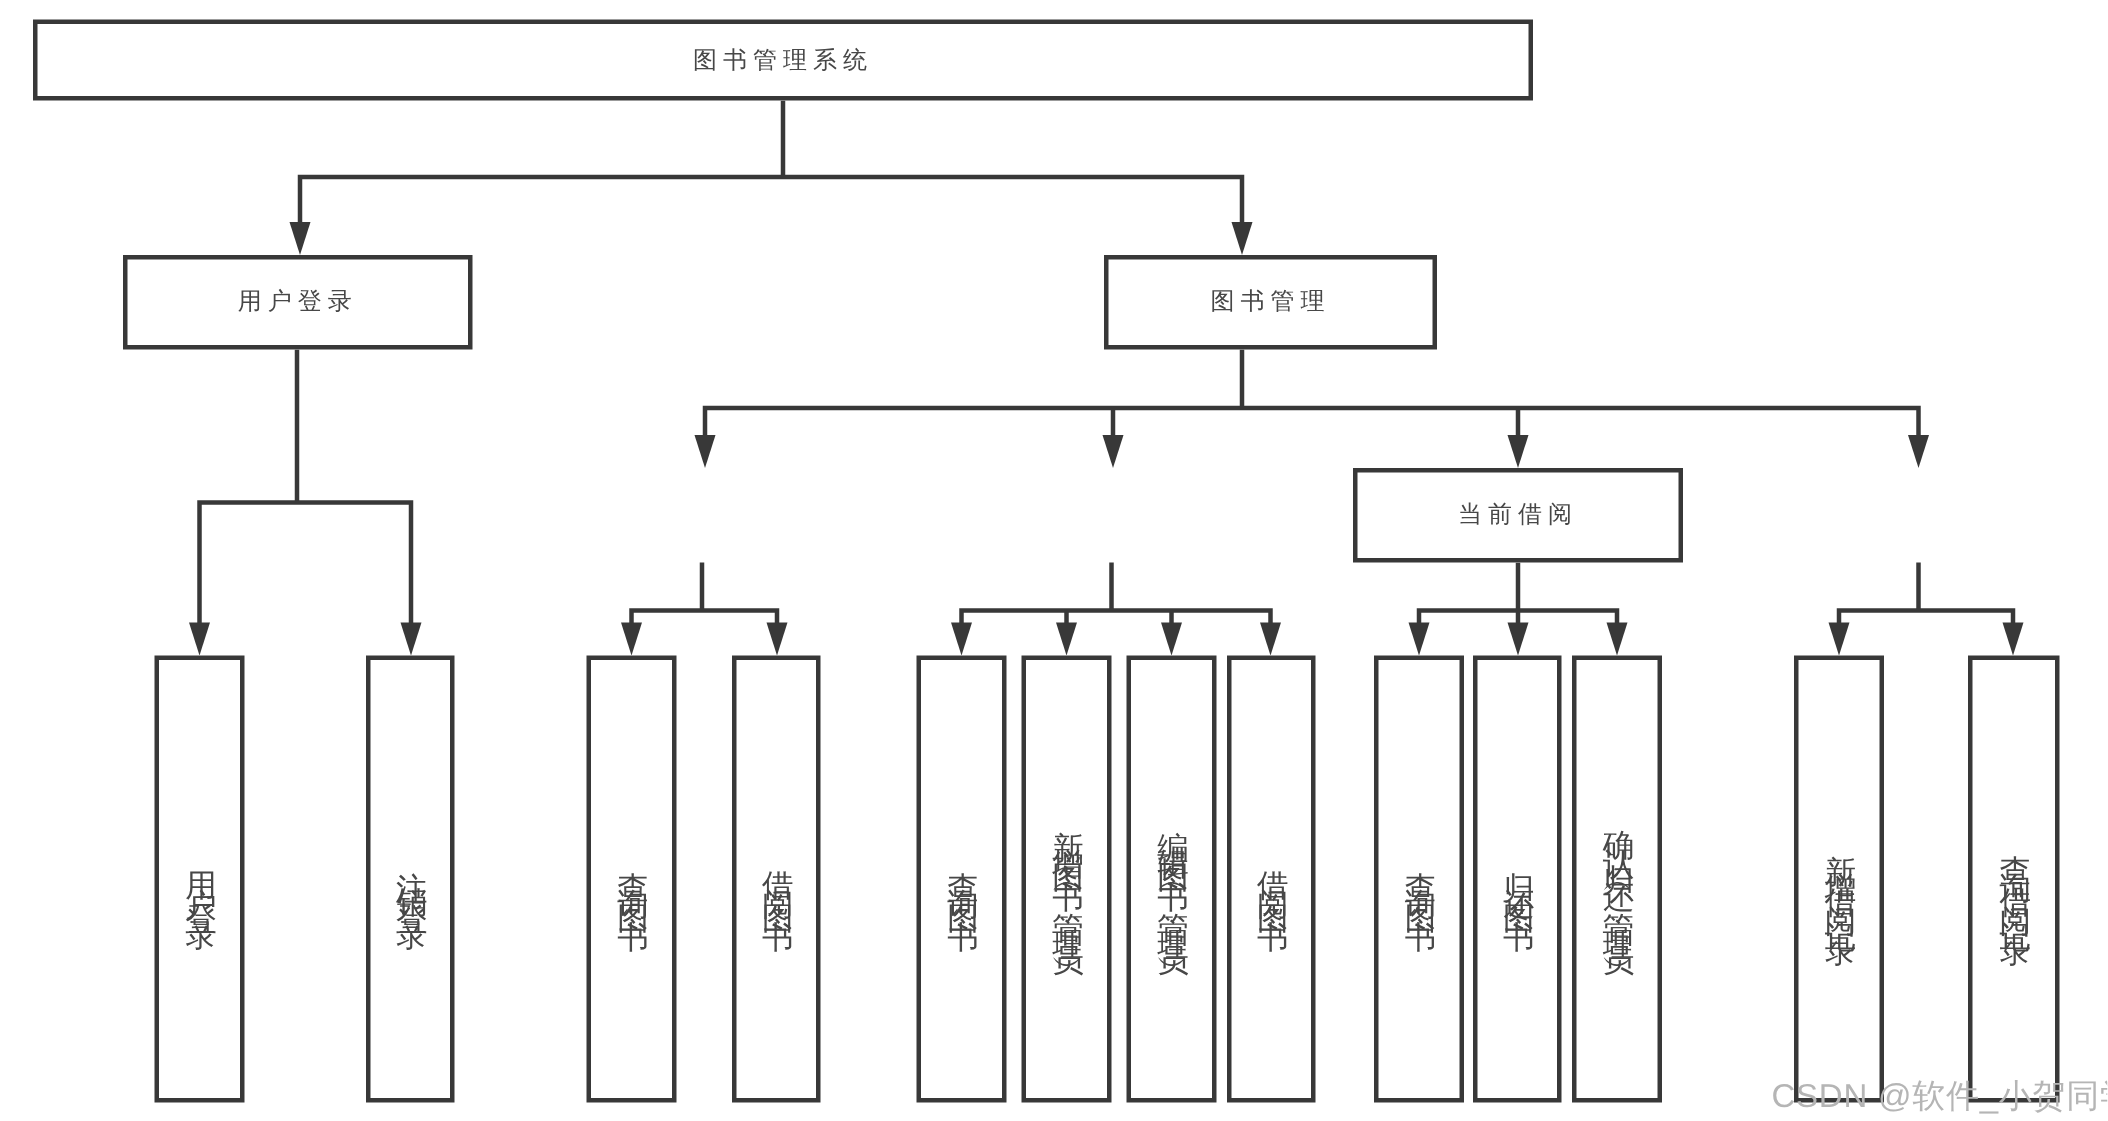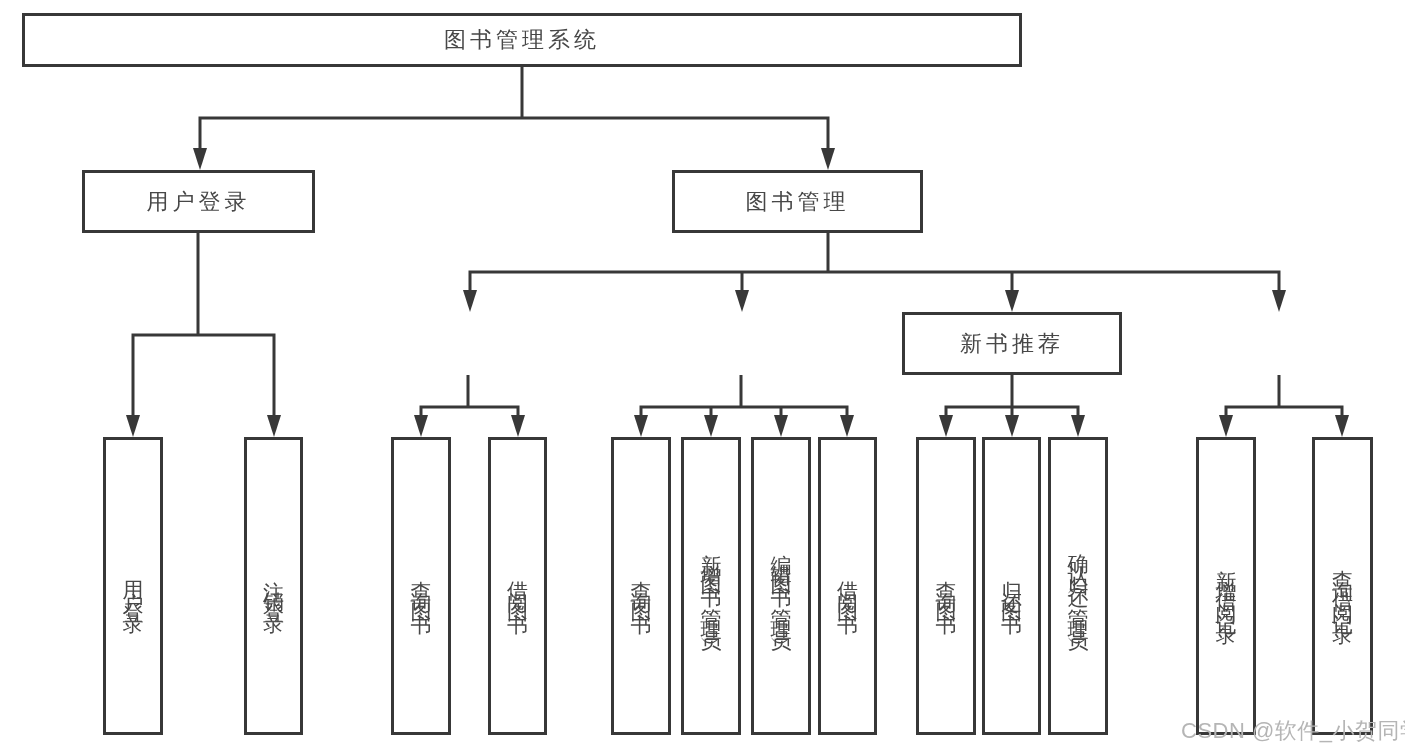--- a/index.html
+++ b/index.html
@@ -19,21 +19,21 @@
   }
   .node {
     position: absolute;
     box-sizing: border-box;
     border: 3px solid #383838;
     background: #ffffff;
     color: #474747;
     display: flex;
     align-items: center;
     justify-content: center;
-    font-size: 22px;
+    font-size: 16px;
     letter-spacing: 4px;
     z-index: 2;
     white-space: nowrap;
   }
   .hnode { height: 63px; }
   .vnode {
     top: 437px;
     height: 298px;
     writing-mode: vertical-rl;
     text-orientation: mixed;
@@ -112,25 +112,25 @@
         <polygon points="1071,415 1085,415 1078,437"></polygon>
         <polygon points="1219,415 1233,415 1226,437"></polygon>
         <polygon points="1335,415 1349,415 1342,437"></polygon>
       </g>
   </svg>
 
   <div class="node hnode" style="left:22px; top:13px; width:1000px; height:54px;">图书管理系统</div>
 
   <div class="node hnode" style="left:82px; top:170px; width:233px;">用户登录</div>
 
-  <div class="node hnode" style="left:672px; top:170px; width:251px;">图书管理</div>
+  <div class="node hnode" style="left:736px; top:170px; width:222px;">图书管理</div>
 
 
 
-  <div class="node hnode" style="left:902px; top:312px; width:220px;">新书推荐</div>
+  <div class="node hnode" style="left:902px; top:312px; width:220px;">当前借阅</div>
 
 
   <div class="node vnode" style="left:103px; width:60px;">用户登录</div>
 
   <div class="node vnode" style="left:244px; width:59px;">注销登录</div>
 
   <div class="node vnode" style="left:391px; width:60px;">查询图书</div>
 
   <div class="node vnode" style="left:488px; width:59px;">借阅图书</div>
 

